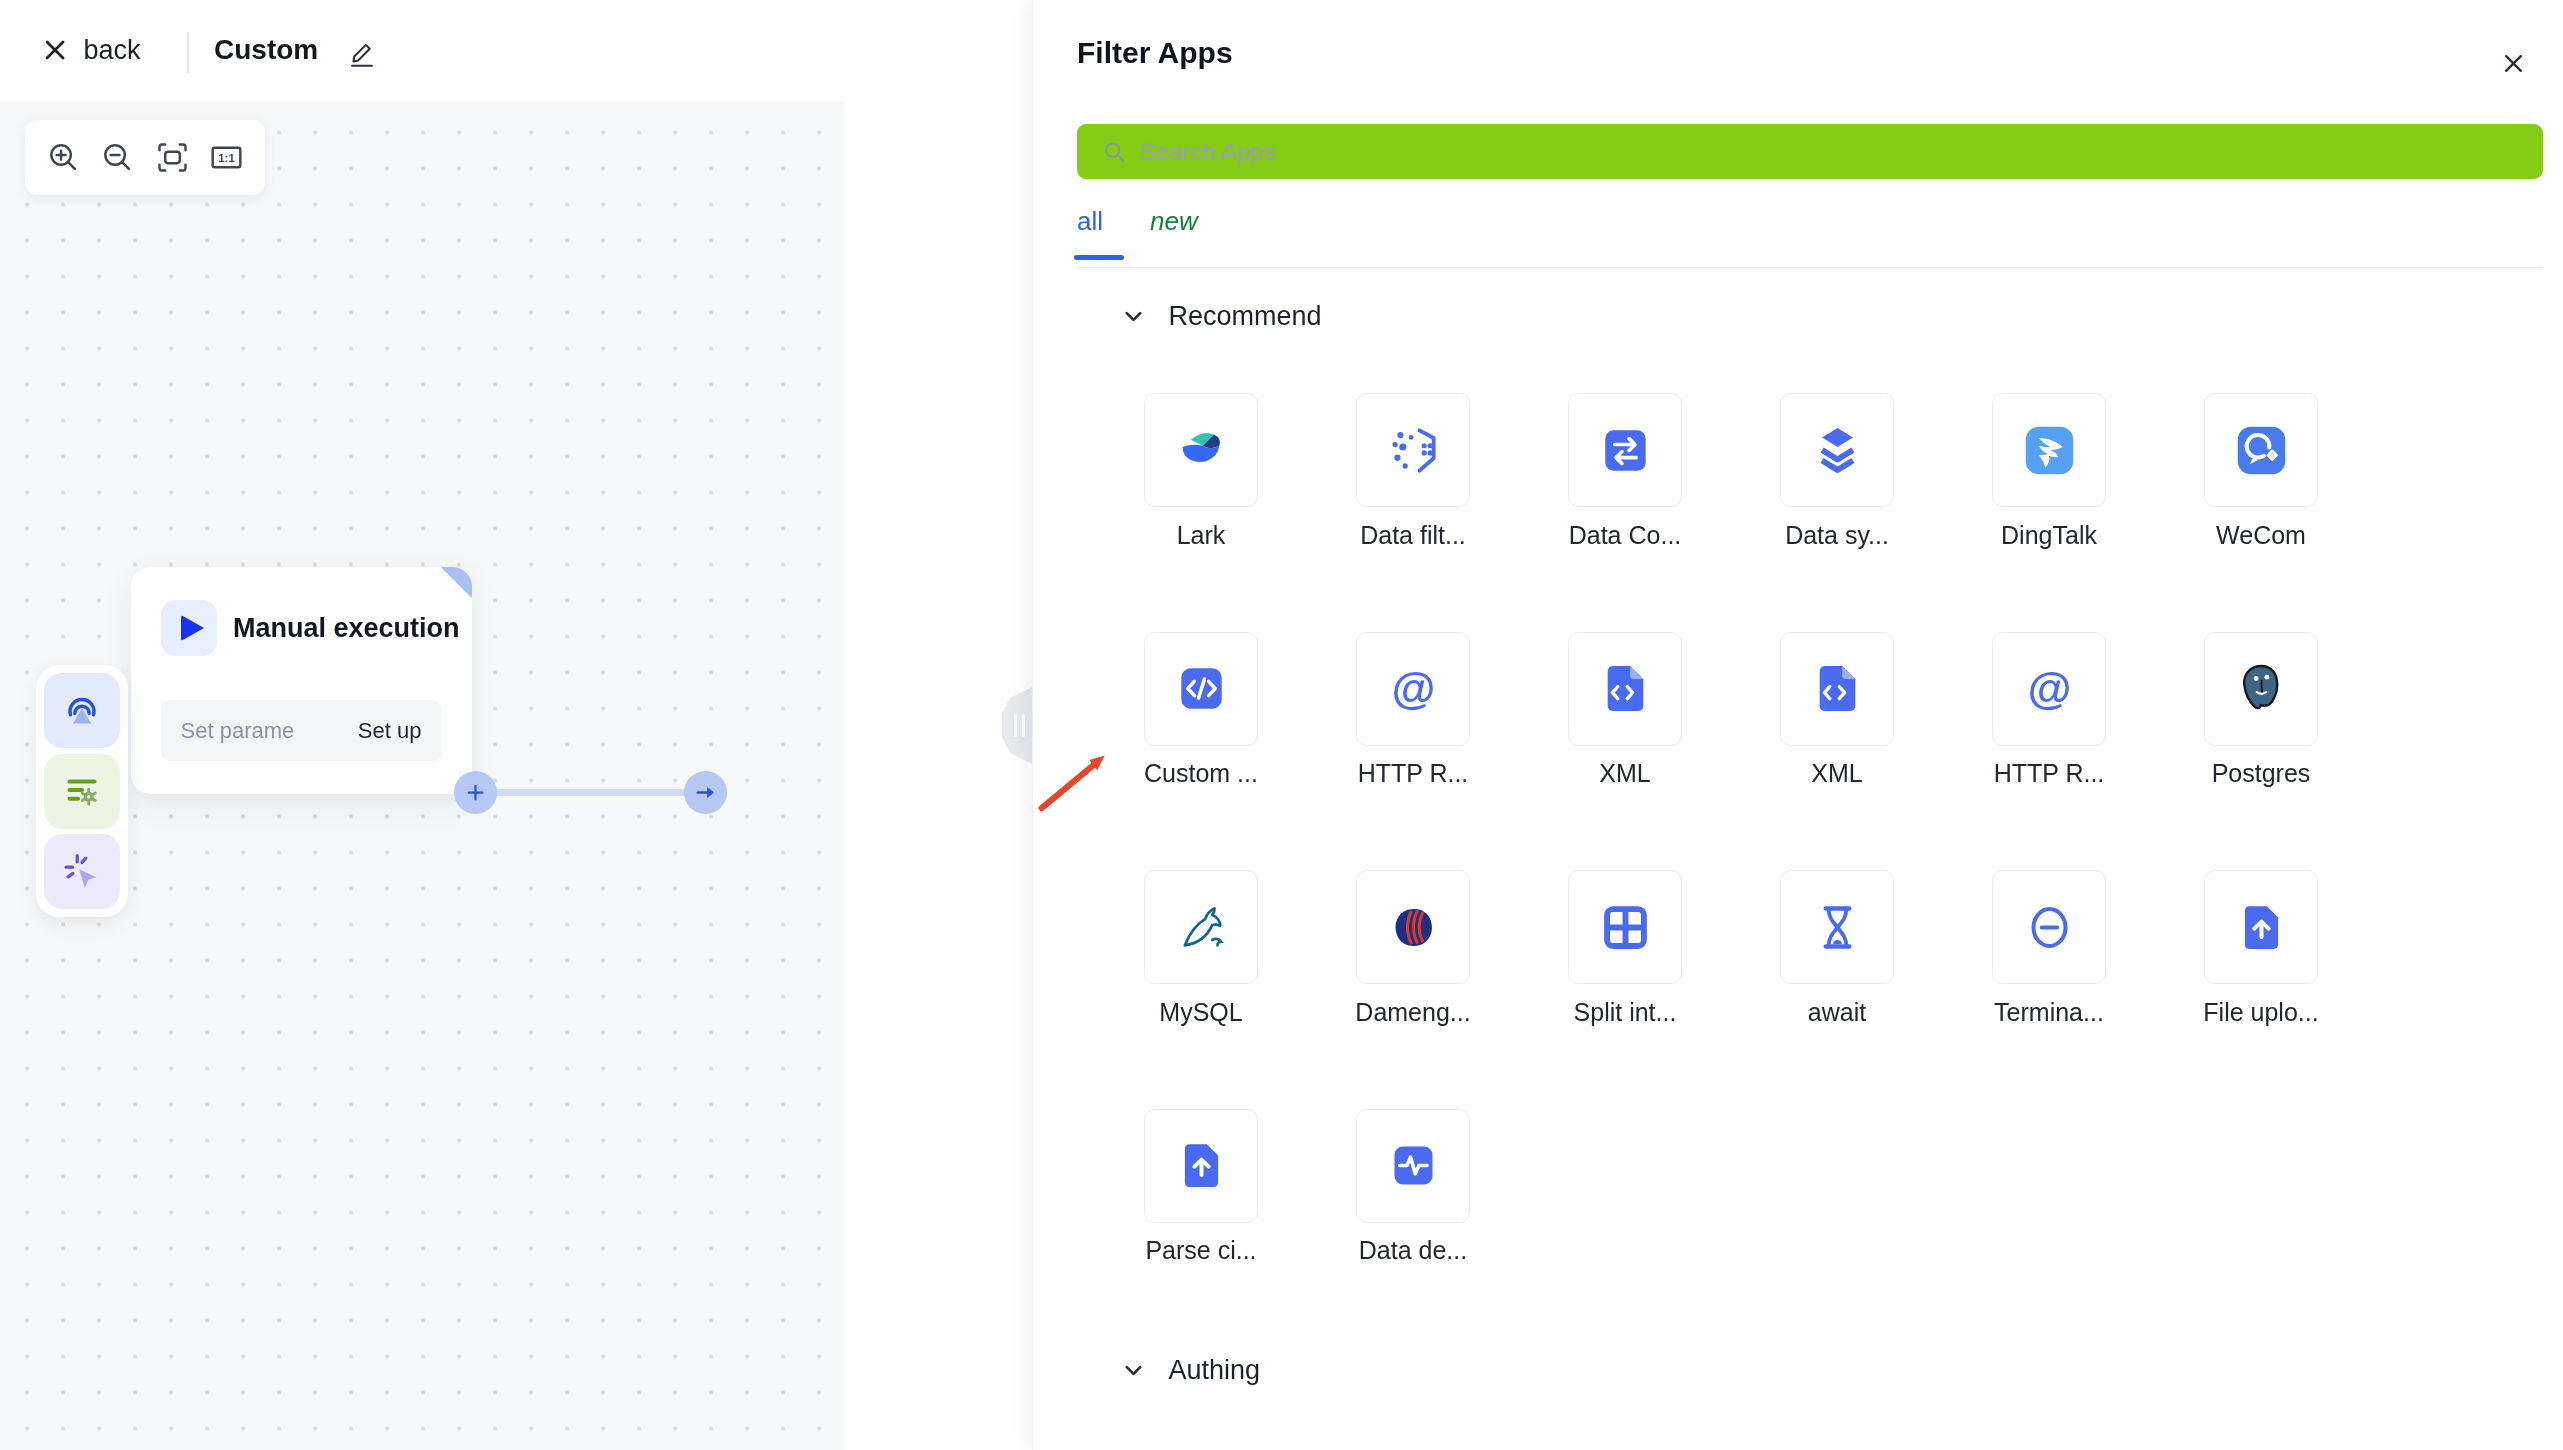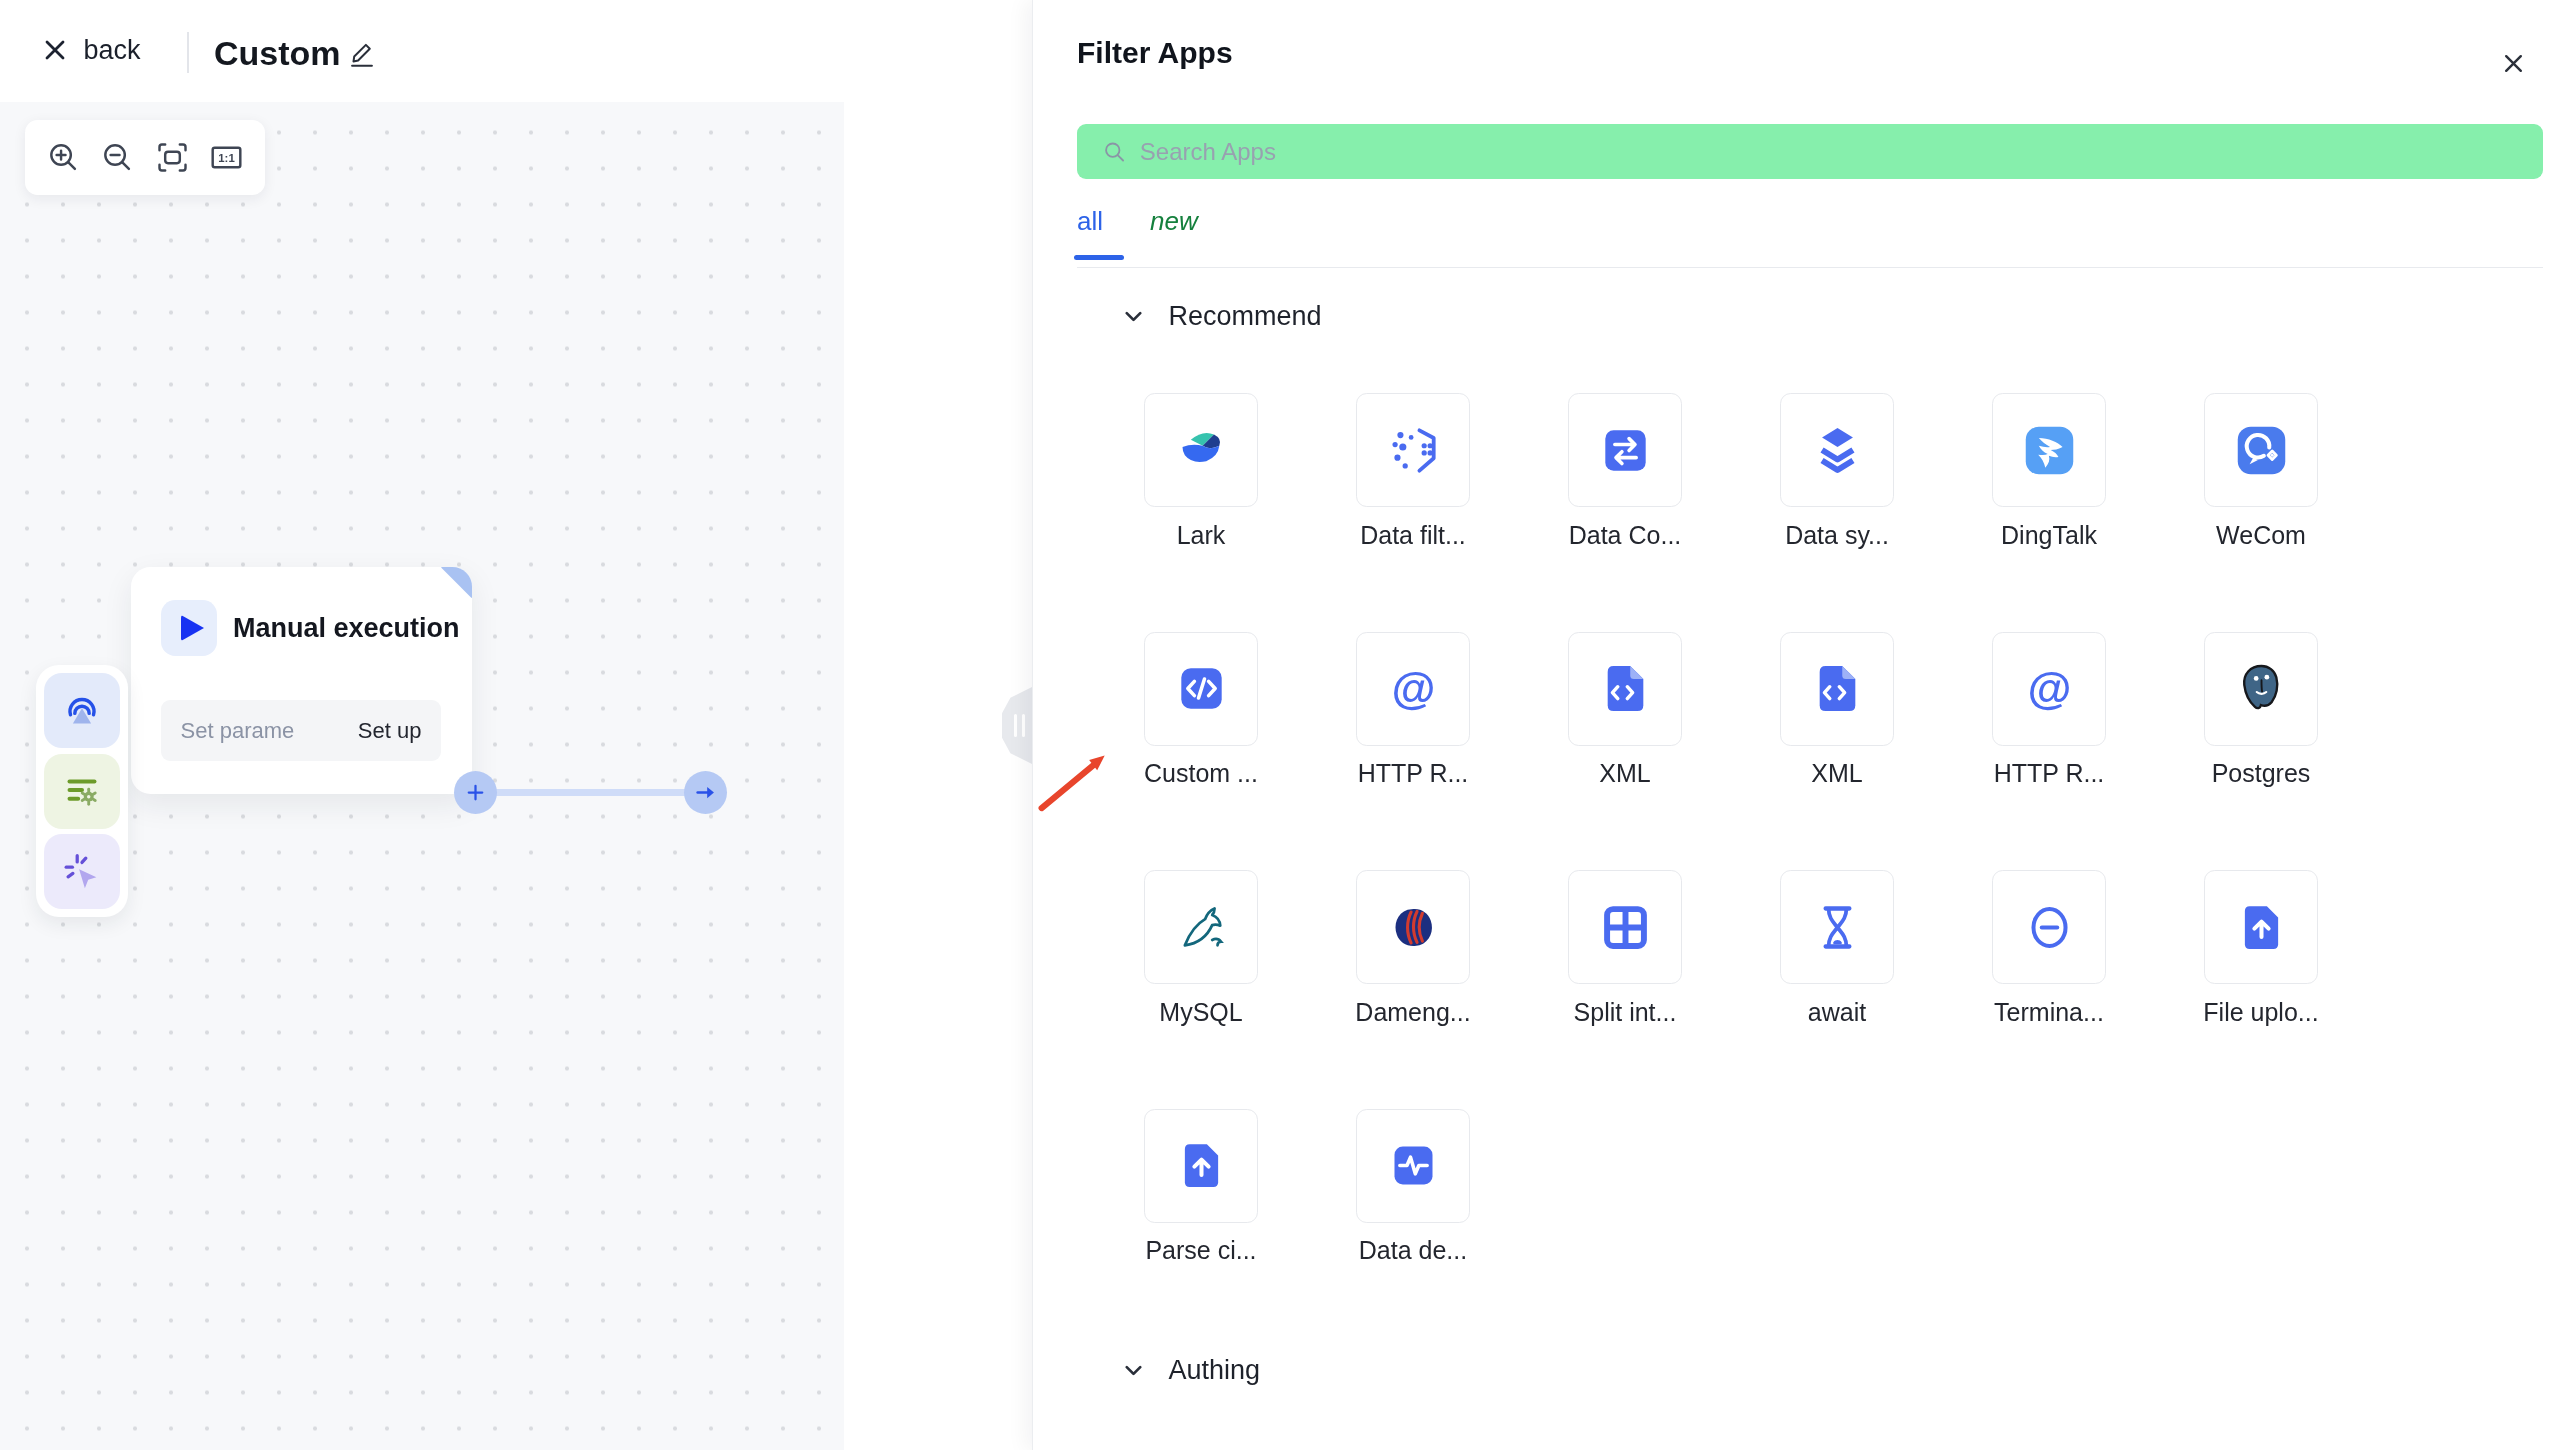--- a/index.html
+++ b/index.html
@@ -8,21 +8,21 @@
 
   
   #workspace { position:absolute; left:0; top:0; width:1032px; height:1451px; background:#fff; }
   #ws-header { position:absolute; left:0; top:0; width:1032px; height:102px; background:#fff; }
   .icon { display:inline-flex; align-items:center; justify-content:center; }
   .icon svg { width:100%; height:100%; }
   #back-btn { position:absolute; left:39px; top:34px; display:flex; align-items:center; gap:12.5px; cursor:pointer; }
   #back-x { width:32px; height:32px; }
   #back-label { font-size:27px; color:#1b202b; }
   #hdr-divider { position:absolute; left:187px; top:32px; width:1.8px; height:41px; background:#e3e5ea; }
-  #wf-title { position:absolute; left:214px; top:34px; font-size:34px; font-weight:700; color:#14181f; }
+  #wf-title { position:absolute; left:214px; top:34px; font-size:28px; font-weight:700; color:#14181f; }
   #edit-icon { position:absolute; left:345px; top:36px; width:34px; height:34px; cursor:pointer; }
 
   #canvas { position:absolute; left:0; top:102px; width:844px; height:1348px;
     background-color:var(--canvas-bg,#f7f8fa);
     background-image:radial-gradient(circle,#d9dbdf 2px,transparent 2.2px);
     background-size:36px 36px; background-position:9px 12.5px; }
 
   #zoom-toolbar { position:absolute; left:25px; top:18px; width:240px; height:75px; background:#fff;
     border-radius:12.5px; box-shadow:0 3.6px 12.5px rgba(25,32,50,.07); display:flex; align-items:center;
     justify-content:space-around; padding:0 10.7px; }
@@ -67,21 +67,21 @@
   #collapse-handle .bars i { display:block; width:3.6px; height:23px; background:#fff; border-radius:1.8px; }
 
   
   #red-arrow { position:absolute; left:1015px; top:719px; width:151px; height:107px; z-index:30; pointer-events:none; }
 
   
   #panel { position:absolute; left:1032px; top:0; width:1531px; height:1451px; background:#fff;
     border-left:0.9px solid #ebedf0; box-shadow:-7.1px 0 19.6px rgba(20,25,40,.05); }
   #panel-title { position:absolute; left:44px; top:36px; font-size:30px; font-weight:700; color:#10141c; }
   #panel-close { position:absolute; right:30px; top:44px; width:39px; height:39px; cursor:pointer; }
-  #search-box { position:absolute; left:44px; top:124px; width:1466px; height:55px; background:#86efac; border-radius:9px;
+  #search-box { position:absolute; left:44px; top:124px; width:1466px; height:55px; background:#84cc16; border-radius:9px;
     display:flex; align-items:center; padding:0 23px; cursor:text; }
   #search-box .icon { width:30px; height:30px; margin-right:10.7px; }
   #search-input { border:none; outline:none; background:transparent; font-size:24px; color:#3a4150; width:100%;
     font-family:"Liberation Sans",sans-serif; }
   #search-input::placeholder { color:#98a1b0; }
 
   .tab { position:absolute; top:206px; font-size:26px; cursor:pointer; }
   #tab-all { left:44px; color:var(--accent,#2d63e8); }
   #tab-new { left:117px; color:#15803d;font-style:italic; }
   #tab-underline { position:absolute; left:41px; top:255px; width:50px; height:5.3px; border-radius:2.7px; background:var(--accent,#2d63e8); }

